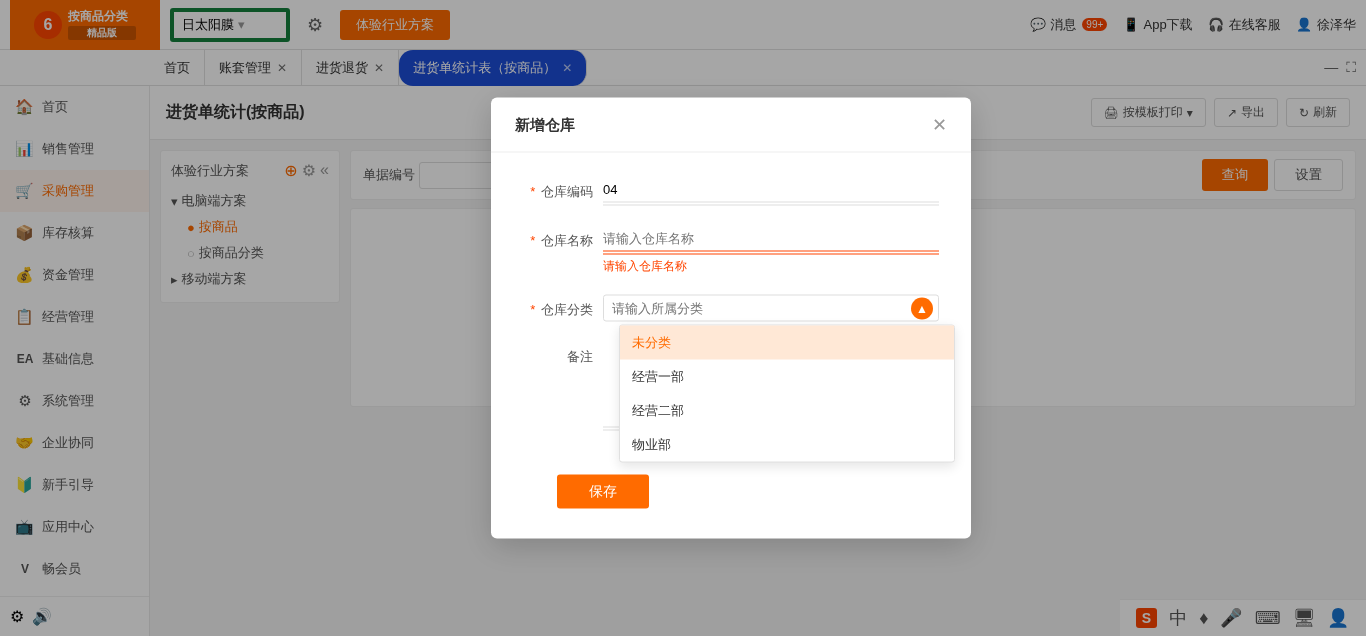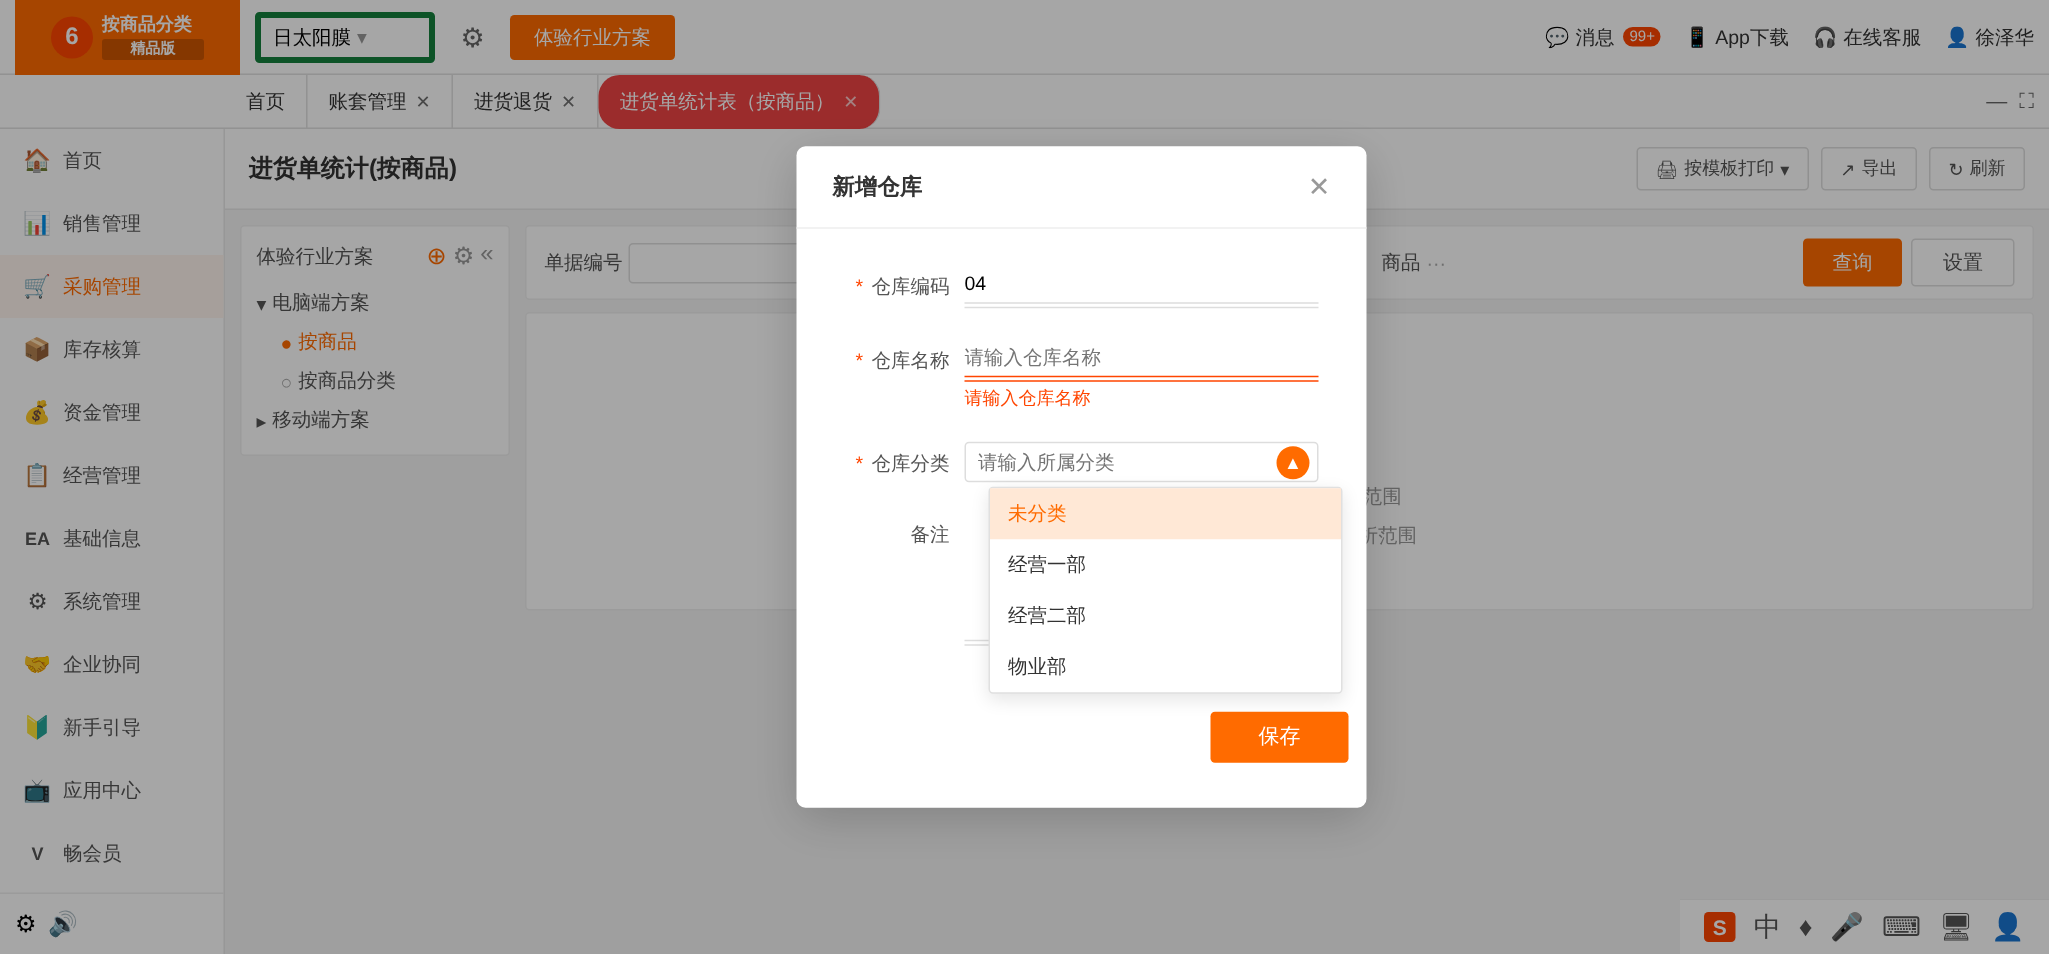--- a/index.html
+++ b/index.html
@@ -53,21 +53,21 @@
     .tab-bar {
       display: flex; align-items: center; background: #fff;
       border-bottom: 1px solid #e0e0e0; height: 36px; padding: 0 0 0 150px;
     }
     .tab {
       display: flex; align-items: center; padding: 0 14px; height: 36px;
       border-right: 1px solid #e0e0e0; cursor: pointer; font-size: 13px; color: #333; gap: 6px;
       white-space: nowrap;
     }
     .tab.active {
-      background: #ef4444; color: #fff; border-radius: 14px;
+      background: #1d4ed8; color: #fff; border-radius: 14px;
     }
     .tab-close { font-size: 12px; cursor: pointer; opacity: 0.7; }
     .tab-maximize { margin-left: auto; padding: 0 10px; display: flex; gap: 8px; }
     .tab-maximize span { cursor: pointer; font-size: 14px; color: #666; }
 
     
     .main-layout { display: flex; height: calc(636px - 50px - 36px); }
 
     
     .sidebar {
@@ -112,21 +112,21 @@
 
     
     .overlay {
       position: fixed; inset: 0; background: rgba(0,0,0,0.35); z-index: 100;
     }
 
     
     .dialog {
       position: fixed; top: 50%; left: 50%; transform: translate(-40%, -50%);
       background: #fff; border-radius: 6px; box-shadow: 0 8px 32px rgba(0,0,0,0.18);
-      z-index: 200; width: 380px; padding-bottom: 30px;
+      z-index: 200; width: 480px; padding-bottom: 30px;
     }
     .dialog-header {
       display: flex; align-items: center; justify-content: space-between;
       padding: 16px 24px; border-bottom: 1px solid #eee;
     }
     .dialog-title { font-size: 15px; font-weight: bold; color: #333; }
     .dialog-close { cursor: pointer; font-size: 18px; color: #999; background: none; border: none; }
     .dialog-body { padding: 24px 32px; }
     .form-row {
       display: flex; align-items: flex-start; margin-bottom: 20px; gap: 10px;
@@ -160,21 +160,21 @@
       position: absolute; top: 110%; left: 16px; width: 100%;
       background: #fff; border: 1px solid #e0e0e0; border-radius: 3px;
       box-shadow: 0 4px 12px rgba(0,0,0,0.1); z-index: 300;
     }
     .dropdown-item {
       padding: 8px 12px; cursor: pointer; font-size: 13px; color: #333;
     }
     .dropdown-item.selected { background: #ffe8d6; color: #ff6b00; }
 
     .dialog-footer {
-      display: flex; justify-content: flex-end; padding: 0 12px; gap: 12px;
+      display: flex; justify-content: flex-start; padding: 0 24px; gap: 12px; margin-left: 42px;
     }
     .save-btn {
       background: #ff6b00; color: #fff; border: none; padding: 8px 32px;
       border-radius: 3px; cursor: pointer; font-size: 14px;
     }
 
     
     .footer-bar {
       position: fixed; bottom: 0; right: 0; display: flex; align-items: center;
       gap: 12px; padding: 6px 16px; background: #fff; border-top: 1px solid #eee;

